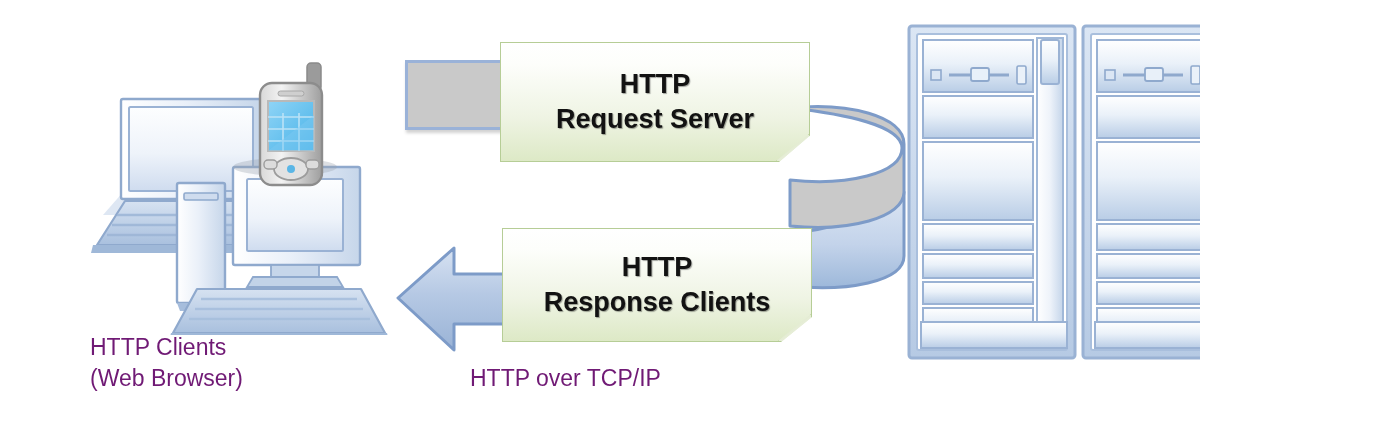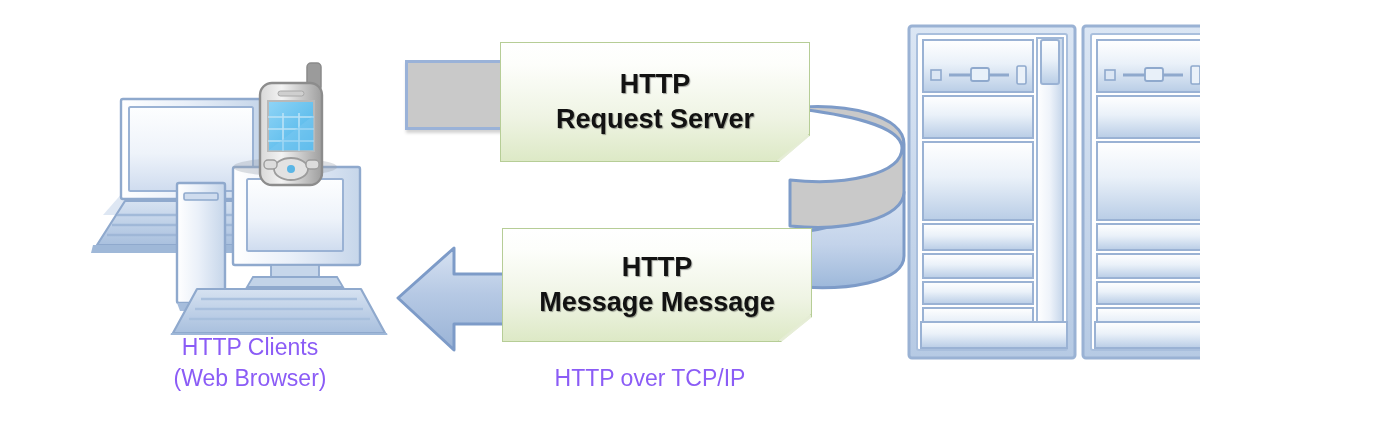--- a/index.html
+++ b/index.html
@@ -16,22 +16,22 @@
     width: 1400px;
     height: 430px;
     background: #ffffff;
     overflow: hidden;
   }
   .abs { position: absolute; }
 
   
   .caption {
     position: absolute;
-    text-align: center;
-    color: #8b5cf6;
+    text-align: left;
+    color: #701a75;
     font-size: 23px;
     line-height: 31px;
     font-family: "Liberation Sans", sans-serif;
     white-space: pre-line;
   }
   #caption-clients { left: 90px;  top: 332px; width: 320px; }
   #caption-transport { left: 470px; top: 363px; width: 360px; }
   #caption-server { left: 880px; top: 366px; width: 420px; }
 
   
@@ -210,21 +210,21 @@
   </div>
 
   <div id="box-request" class="msg-box">
     <span class="msg-line">HTTP</span>
     <span class="msg-line">Request Server</span>
     <span class="fold"></span>
   </div>
 
   <div id="box-response" class="msg-box">
     <span class="msg-line">HTTP</span>
-    <span class="msg-line">Message Message</span>
+    <span class="msg-line">Response Clients</span>
     <span class="fold"></span>
   </div>
 
   <div id="servers" class="abs">
     <svg width="295" height="340" viewBox="0 0 295 340" xmlns="http://www.w3.org/2000/svg">
       <defs>
         <linearGradient id="bay" x1="0" y1="0" x2="0" y2="1">
           <stop offset="0%" stop-color="#ffffff"></stop>
           <stop offset="45%" stop-color="#eaf1f9"></stop>
           <stop offset="100%" stop-color="#b9cde6"></stop>

